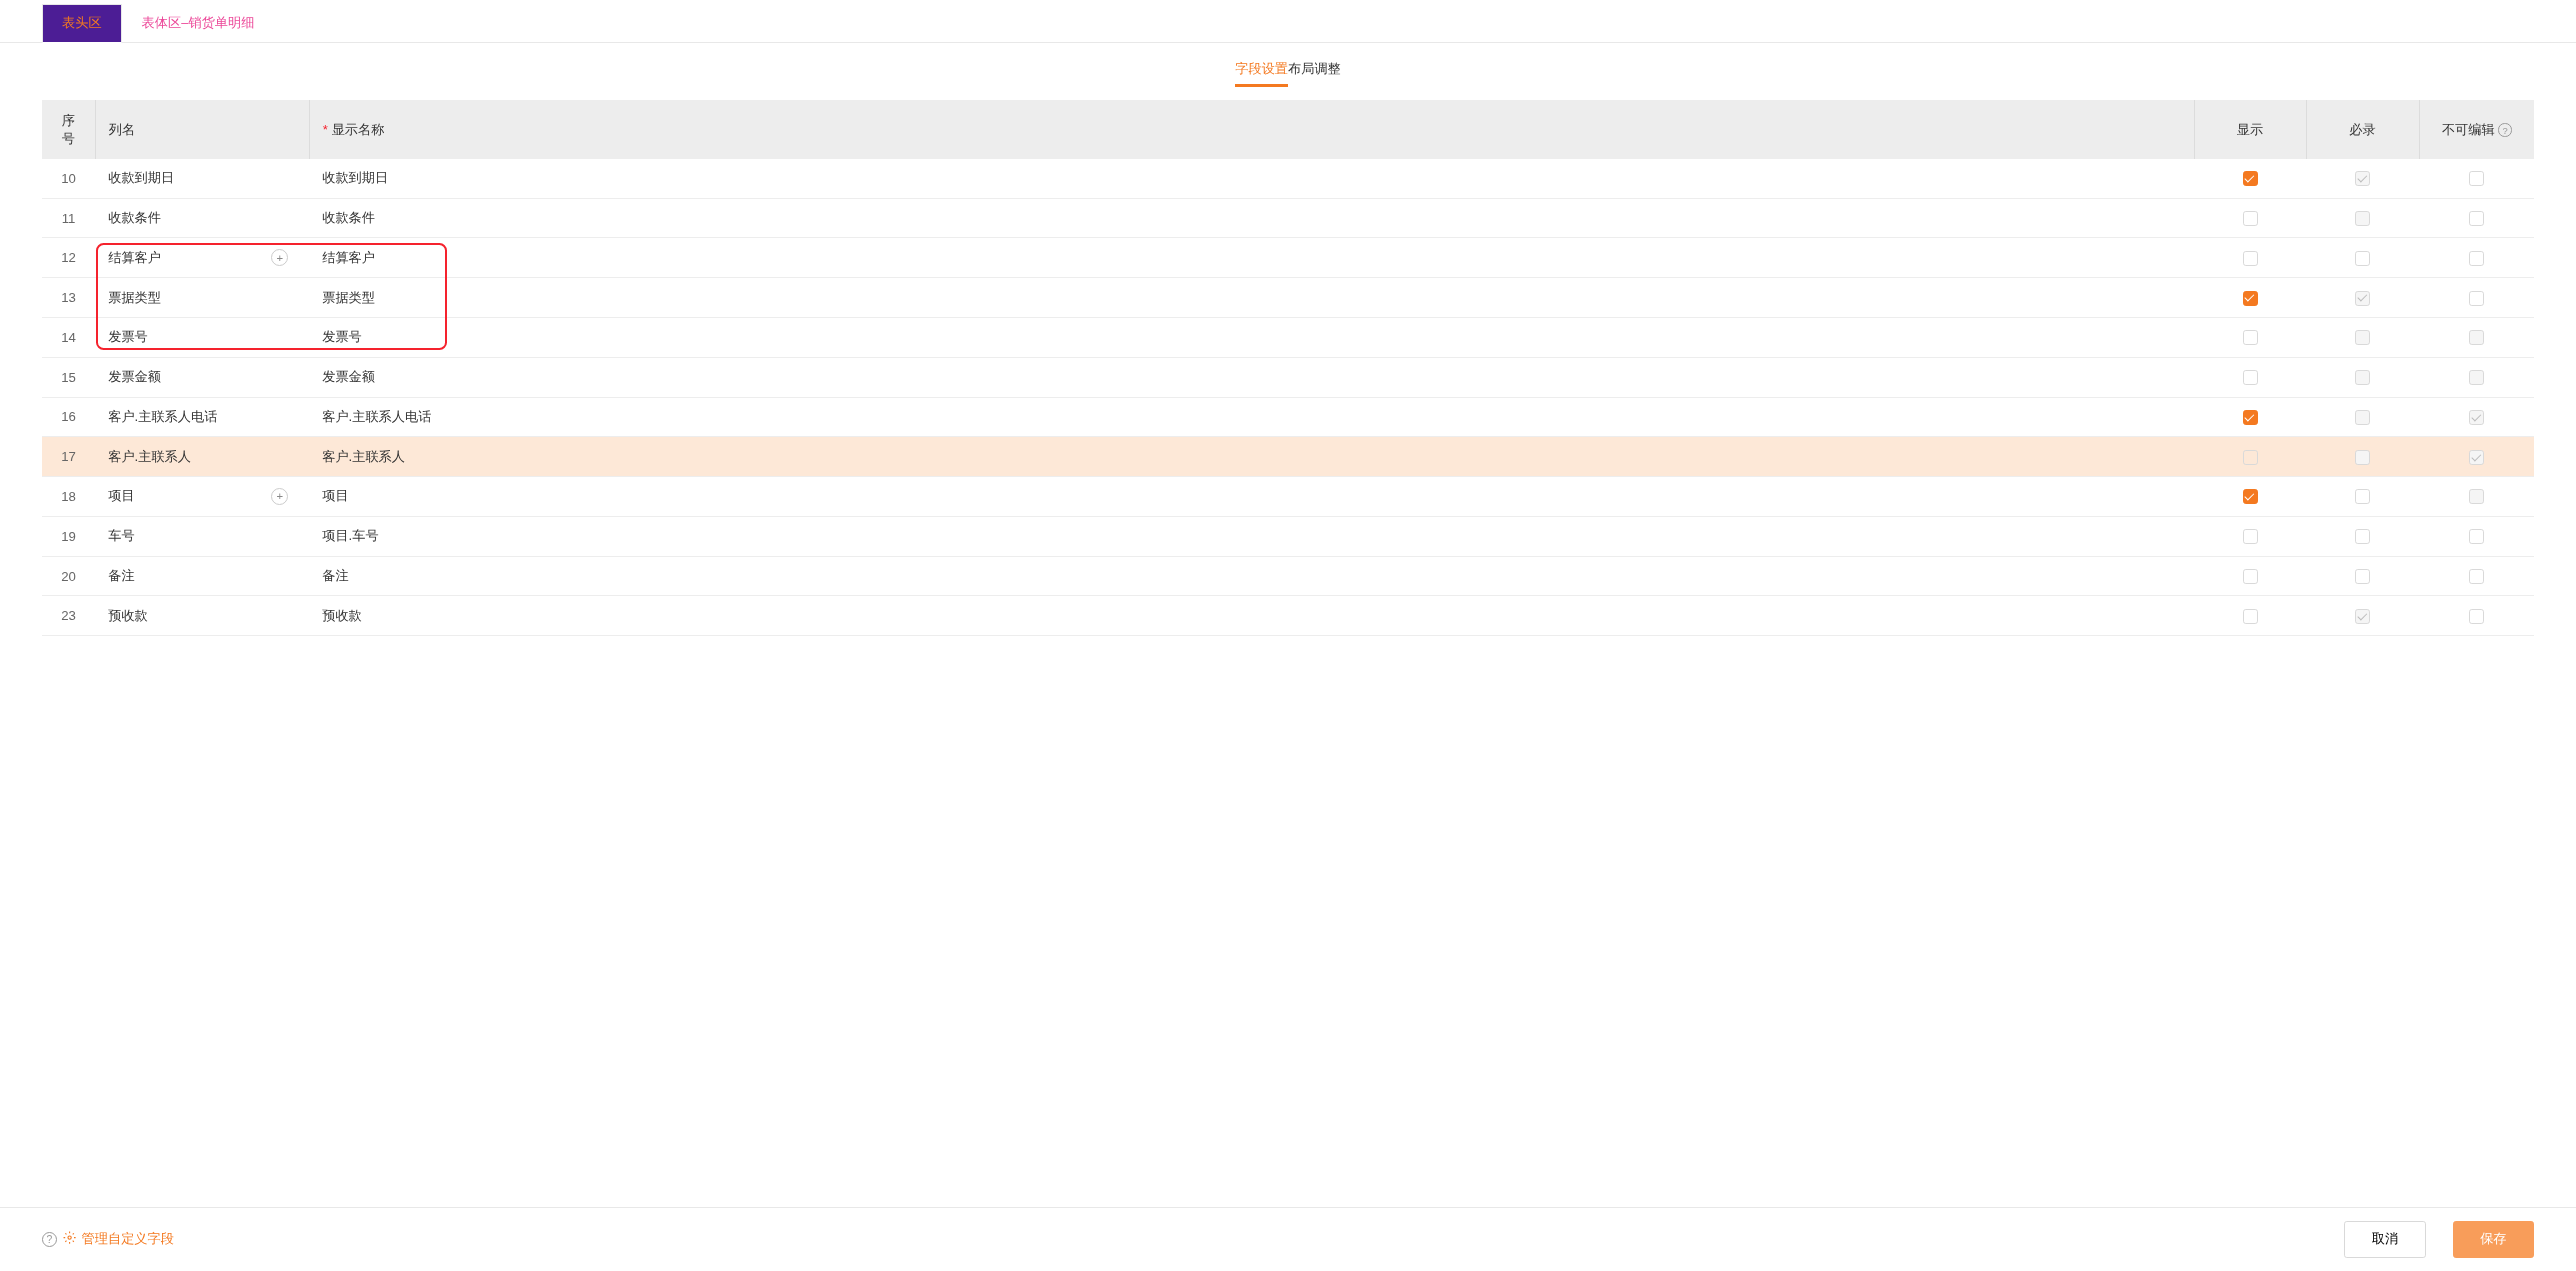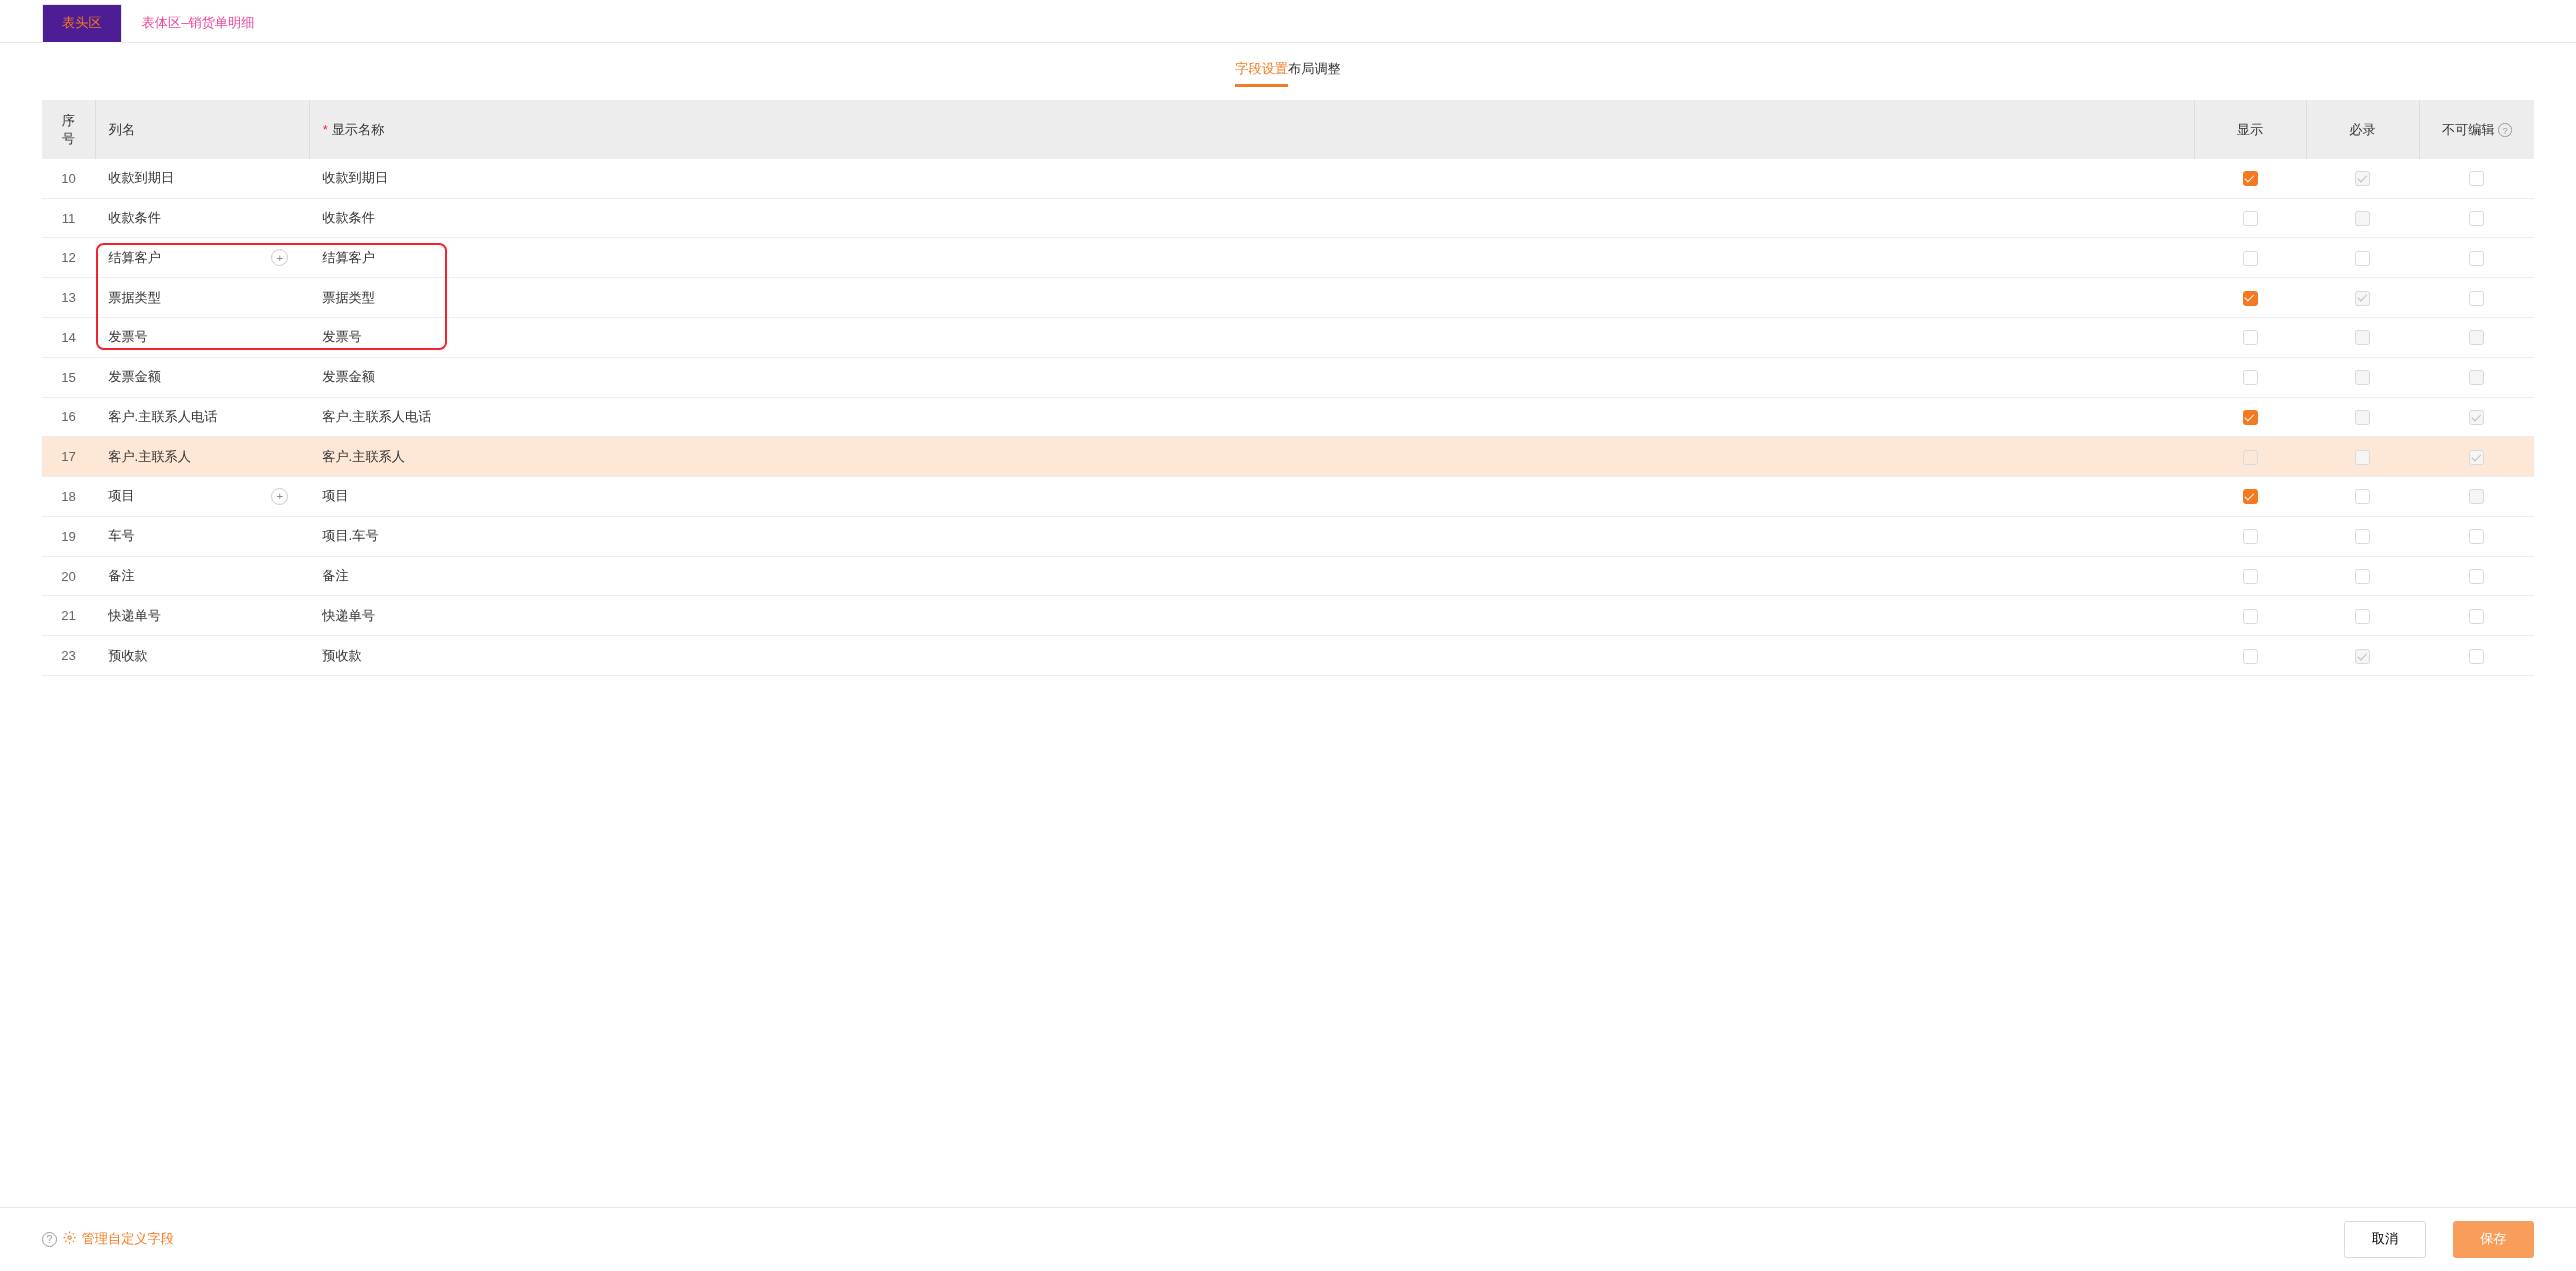--- a/index.html
+++ b/index.html
@@ -418,32 +418,20 @@
               <td class="td-center"><span class="checkbox"></span></td>
             </tr>
             <tr>
               <td>20</td>
               <td>
                 <div class="name-cell">
                   <span>备注</span>
                 </div>
               </td>
               <td>备注</td>
-              <td class="td-center"><span class="checkbox"></span></td>
-              <td class="td-center"><span class="checkbox"></span></td>
-              <td class="td-center"><span class="checkbox"></span></td>
-            </tr>
-            <tr>
-              <td>21</td>
-              <td>
-                <div class="name-cell">
-                  <span>快递单号</span>
-                </div>
-              </td>
-              <td>快递单号</td>
               <td class="td-center"><span class="checkbox"></span></td>
               <td class="td-center"><span class="checkbox"></span></td>
               <td class="td-center"><span class="checkbox"></span></td>
             </tr>
             <tr>
               <td>23</td>
               <td>
                 <div class="name-cell">
                   <span>预收款</span>
                 </div>

